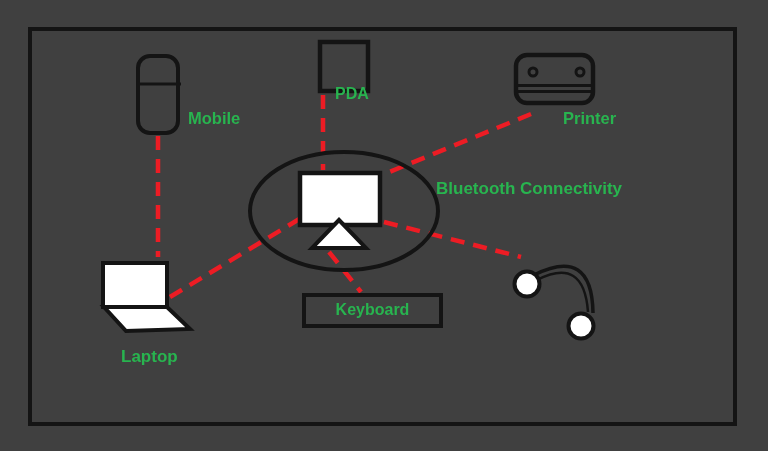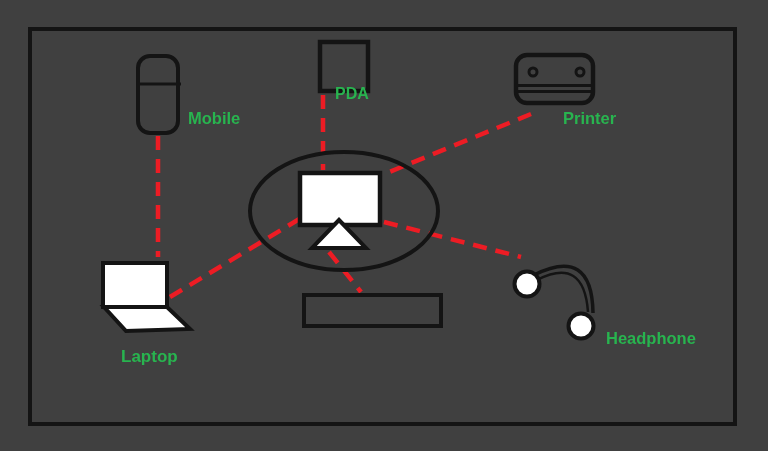--- a/index.html
+++ b/index.html
@@ -88,15 +88,16 @@
       <path class="sk" d="M 534 275 Q 592 246 593 313" stroke-width="3.5"></path>
       <path class="sk" d="M 537 280 Q 584 256 588 312" stroke-width="2.5"></path>
       <circle class="sk-fill" cx="527" cy="284" r="12.5" stroke-width="4"></circle>
       <circle class="sk-fill" cx="581" cy="326" r="12.5" stroke-width="4"></circle>
     </g>
   </svg>
 
   <span class="lbl lbl-mobile">Mobile</span>
   <span class="lbl lbl-pda">PDA</span>
   <span class="lbl lbl-printer">Printer</span>
+  <span class="lbl lbl-bluetooth">Bluetooth Connectivity</span>
   <span class="lbl lbl-laptop">Laptop</span>
-  <span class="lbl lbl-headphone">Headphone</span>
+  <span class="lbl lbl-keyboard">Keyboard</span>
 </div>
 
 </body></html>

